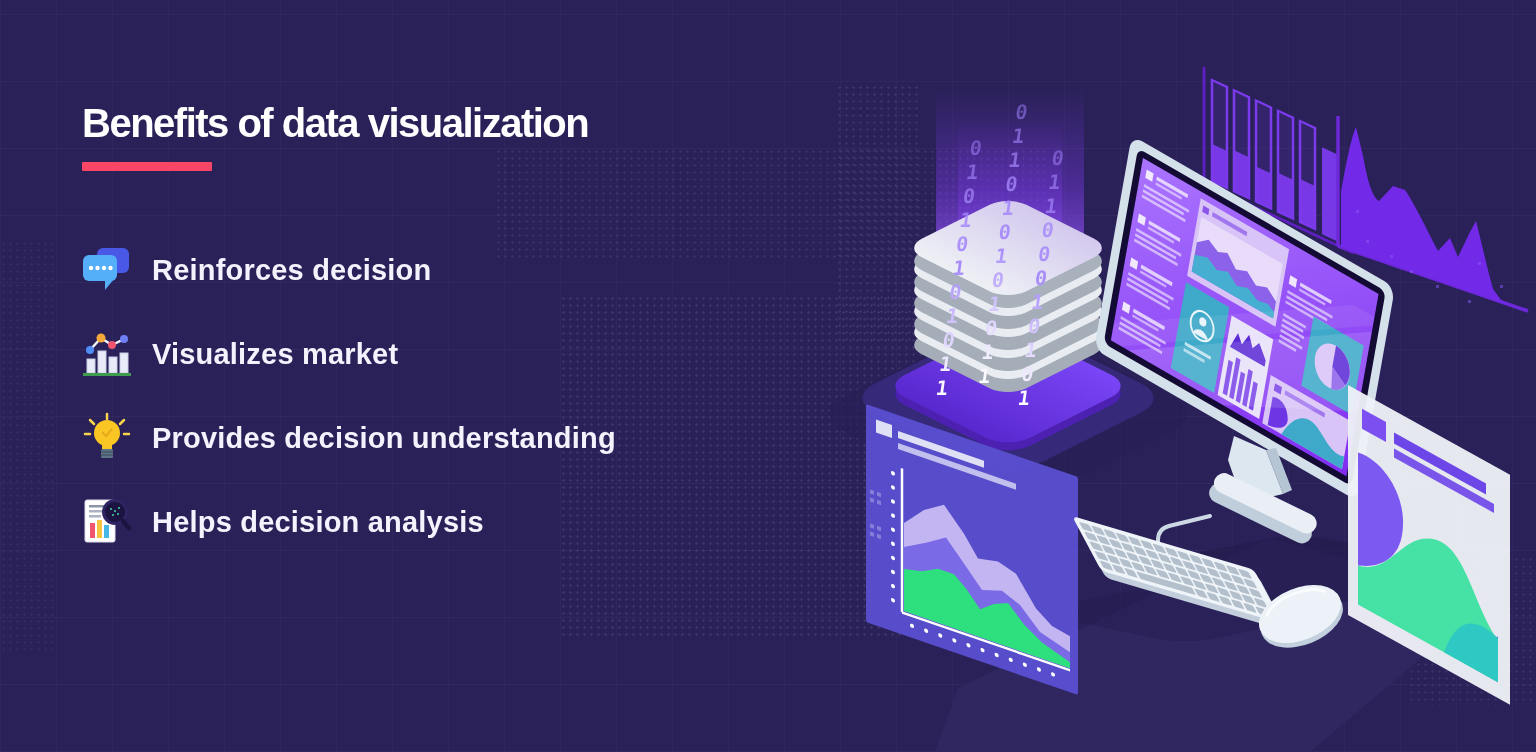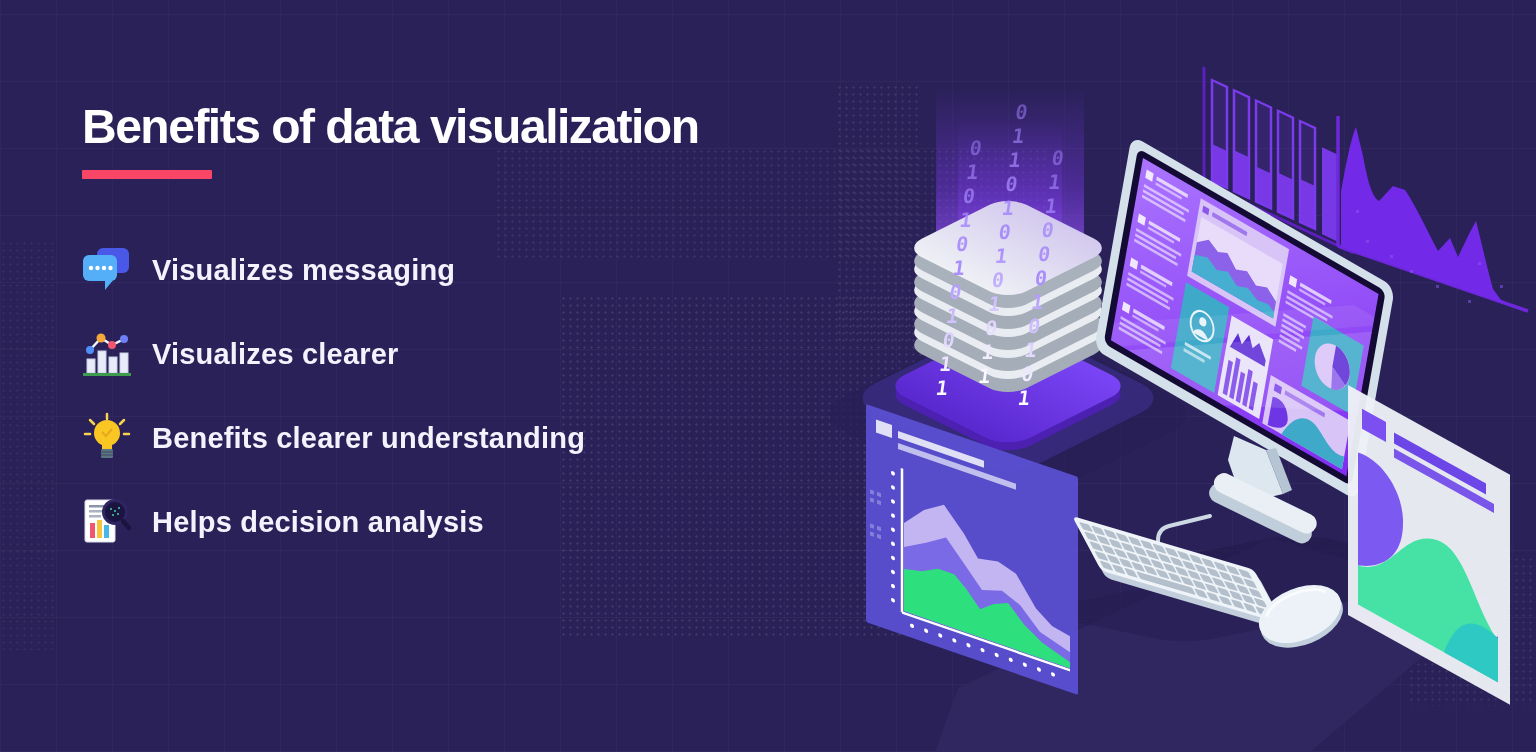--- a/index.html
+++ b/index.html
@@ -11,21 +11,21 @@
       repeating-linear-gradient(0deg, rgba(255,255,255,.03) 0 1px, transparent 1px 67px);
     font-family:"Liberation Sans", sans-serif;
   }
   .dots{position:absolute;background-image:radial-gradient(rgba(255,255,255,.16) 1.3px, transparent 1.4px);background-size:7px 7px;pointer-events:none;}
   .d1{left:495px;top:148px;width:555px;height:112px;opacity:.45;}
   .d2{left:560px;top:295px;width:490px;height:345px;opacity:.55;}
   .d3{left:836px;top:84px;width:84px;height:260px;opacity:.5;}
   .d4{left:1408px;top:556px;width:128px;height:150px;opacity:.4;}
   .d5{left:0;top:240px;width:58px;height:410px;opacity:.3;}
   .header{position:absolute;left:82px;top:102px;}
-  .title{margin:0;color:#ffffff;font-size:48px;font-weight:800;letter-spacing:-1.5px;line-height:1.05;}
+  .title{margin:0;color:#ffffff;font-size:40px;font-weight:800;letter-spacing:-1.5px;line-height:1.05;}
   .underline{width:130px;height:9px;margin-top:18px;border-radius:1px;background:#f94566;}
   .benefits{position:absolute;left:78px;top:228px;margin:0;padding:0;list-style:none;}
   .benefit{display:flex;align-items:center;height:84px;}
   .benefit .icon{width:58px;height:58px;display:flex;align-items:center;justify-content:center;flex:0 0 58px;margin-right:16px;}
   .benefit .label{color:#f4f2fc;font-size:29px;font-weight:700;letter-spacing:.2px;white-space:nowrap;}
   .scene{position:absolute;left:0;top:0;width:1536px;height:752px;z-index:1;}
   .bin{
     position:absolute;z-index:2;width:18px;text-align:center;
     font:700 20px/24px "DejaVu Sans Mono", monospace;
     word-break:break-all;color:#9d7cf7;transform:skewX(-8deg);
@@ -351,60 +351,60 @@
           <rect x="2" y="9" width="34" height="26" rx="6" fill="#54aef8"></rect>
           <path d="M24,33 L33,33 L24,44 Z" fill="#54aef8"></path>
           <g fill="#ffffff">
               <circle cx="10" cy="22" r="2.2"></circle>
               <circle cx="16.5" cy="22" r="2.2"></circle>
               <circle cx="23" cy="22" r="2.2"></circle>
               <circle cx="29.5" cy="22" r="2.2"></circle>
             </g>
         </svg>
       </span>
-      <span class="label">Visualizes messaging</span>
+      <span class="label">Reinforces decision</span>
     </li>
     <li class="benefit">
       <span class="icon">
         <svg width="52" height="50" viewBox="0 0 52 50">
           <g fill="#e8ecf8" stroke="#c6cde4" stroke-width="1">
             <rect x="6" y="30" width="8" height="14"></rect>
               <rect x="17" y="22" width="8" height="22"></rect>
             <rect x="28" y="28" width="8" height="16"></rect>
               <rect x="39" y="24" width="8" height="20"></rect>
           </g>
           <rect x="2" y="44" width="48" height="3" fill="#3f9c4e"></rect>
           <polyline points="9,21 20,9 31,16 43,10" fill="none" stroke="#f3f5ff" stroke-width="2.5"></polyline>
           <circle cx="9" cy="21" r="4" fill="#4f8ef7"></circle>
           <circle cx="20" cy="9" r="4.5" fill="#f6a93b"></circle>
           <circle cx="31" cy="16" r="4" fill="#f2556e"></circle>
           <circle cx="43" cy="10" r="4" fill="#6f7ff5"></circle>
         </svg>
       </span>
-      <span class="label">Visualizes clearer</span>
+      <span class="label">Visualizes market</span>
     </li>
     <li class="benefit">
       <span class="icon">
         <svg width="48" height="52" viewBox="0 0 48 52">
           <g stroke="#f8d34e" stroke-width="2.5" stroke-linecap="round">
             <line x1="24" y1="2" x2="24" y2="7"></line>
               <line x1="7" y1="8" x2="11" y2="12"></line>
             <line x1="41" y1="8" x2="37" y2="12"></line>
               <line x1="2" y1="22" x2="7" y2="22"></line>
             <line x1="46" y1="22" x2="41" y2="22"></line>
           </g>
           <circle cx="24" cy="21" r="13" fill="#f9c623"></circle>
           <path d="M19,20 L23,24 L29,17" fill="none" stroke="#e8a81c" stroke-width="2"></path>
           <rect x="19" y="33" width="10" height="4" fill="#f9c623"></rect>
           <rect x="18" y="37" width="12" height="9" rx="1.5" fill="#5d7486"></rect>
           <line x1="18" y1="40" x2="30" y2="40" stroke="#47596a" stroke-width="1.5"></line>
           <line x1="18" y1="43" x2="30" y2="43" stroke="#47596a" stroke-width="1.5"></line>
         </svg>
       </span>
-      <span class="label">Benefits clearer understanding</span>
+      <span class="label">Provides decision understanding</span>
     </li>
     <li class="benefit">
       <span class="icon">
         <svg width="52" height="50" viewBox="0 0 52 50">
           <rect x="4" y="3" width="30" height="42" rx="2" fill="#ffffff" stroke="#d8dcea"></rect>
           <rect x="8" y="8" width="18" height="2.5" fill="#8c94a8"></rect>
           <rect x="8" y="13" width="15" height="2.5" fill="#aab2c4"></rect>
           <rect x="8" y="18" width="12" height="2.5" fill="#aab2c4"></rect>
           <rect x="9" y="26" width="5" height="15" fill="#f2556e"></rect>
           <rect x="16" y="23" width="5" height="18" fill="#f6c43d"></rect>

